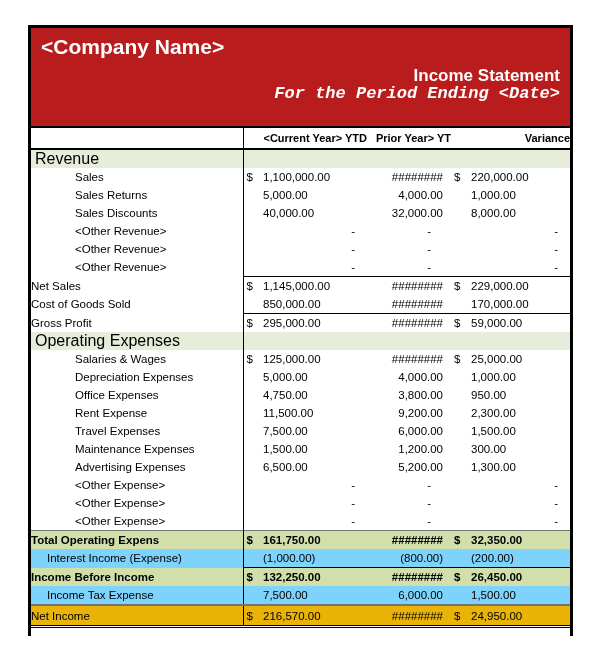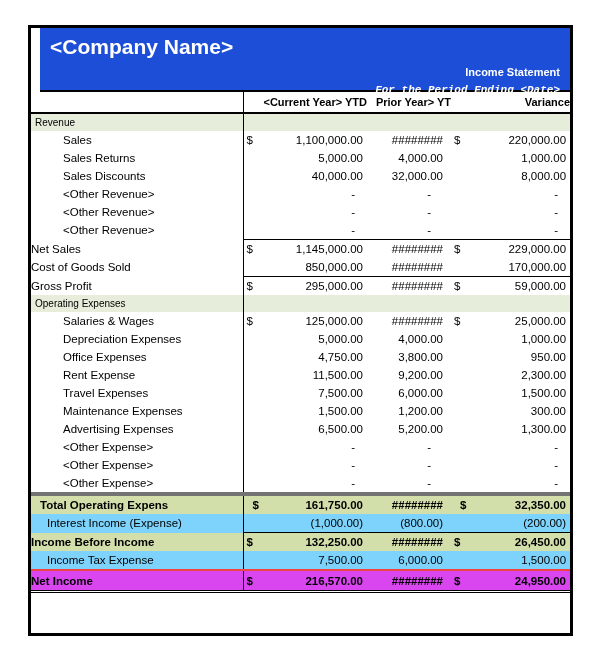--- a/index.html
+++ b/index.html
@@ -20,40 +20,39 @@
     top: 25px;
     width: 545px;
     height: 611px;
     box-sizing: border-box;
     border: 3px solid #000000;
     background: #ffffff;
   }
 
   
   .banner {
-    background: #1d4ed8;
-    height: 64px;
+    background: #b91c1c;
+    height: 100px;
     box-sizing: border-box;
     padding: 6px 10px 0 10px;
     position: relative;
     border-bottom: 2px solid #000000;
-    margin-left: 9px;
   }
   .company-name {
     color: #ffffff;
     font-size: 21px;
     font-weight: bold;
     letter-spacing: 0px;
     line-height: 26px;
   }
   .banner-sub {
     position: absolute;
     right: 10px;
     color: #ffffff;
-    font-size: 11px;
+    font-size: 17px;
     font-weight: bold;
     text-align: right;
   }
   .stmt-title { top: 38px; }
   .stmt-period { top: 56px; font-style: italic; font-family: Liberation Mono, monospace; }
 
   
   table.is {
     border-collapse: collapse;
     width: 100%;
@@ -82,58 +81,58 @@
     font-size: 11px;
     text-align: right;
     height: 20px;
     border-bottom: 2px solid #000000;
   }
   td.hd-cur { border-left: 1px solid #000000; }
 
   
   tr.section td {
     background: #e6edda;
-    font-size: 10px;
+    font-size: 16px;
     height: 17px;
   }
   tr.section td.lbl { padding-left: 4px; }
 
   
-  td.lbl      { padding-left: 32px; text-align: left; }
+  td.lbl      { padding-left: 44px; text-align: left; }
   td.lbl-tot  { text-align: left; padding-right: 4px; }
   td.lbl-tot2 { text-align: left; padding-left: 16px; }
   td.cs       { text-align: left;  padding-left: 3px; border-left: 1px solid #000000; }
-  td.num      { text-align: right; padding-right: 4px; }
+  td.num      { text-align: left; padding-right: 4px; }
   td.num-pri  { text-align: right; padding-right: 8px; }
   td.vs       { text-align: left;  padding-left: 3px; }
   td.dash     { text-align: right; padding-right: 12px; }
   td.dash-pri { text-align: right; padding-right: 20px; }
   td.dash-var { text-align: right; padding-right: 12px; }
 
   .vline { border-left: 1px solid #000000; }
 
   
   tr.topline td.rule { border-top: 1px solid #000000; }
 
   
   tr.tot td {
     background: #d2dfab;
     font-weight: bold;
   }
   tr.tot-plain td {
     background: #7dd3fc;
     font-weight: normal;
   }
-  tr.tot-first td { border-top: 4px solid #737373; padding-left: 9px; }
+  tr.tot-first td { border-top: 1px solid #737373; }
 
   
   tr.net td {
-    background: #d946ef;
-    font-weight: bold;
-    border-top: 2px solid #ef4444;
+    background: #eab308;
+    font-weight: normal;
+    border-top: 2px solid #737373;
     border-bottom: 3px double #000000;
     height: 19px;
   }
   tr.spacer td { height: 14px; background: #ffffff; }
 </style>
 </head>
 <body>
 
 <div id="sheet">
 

